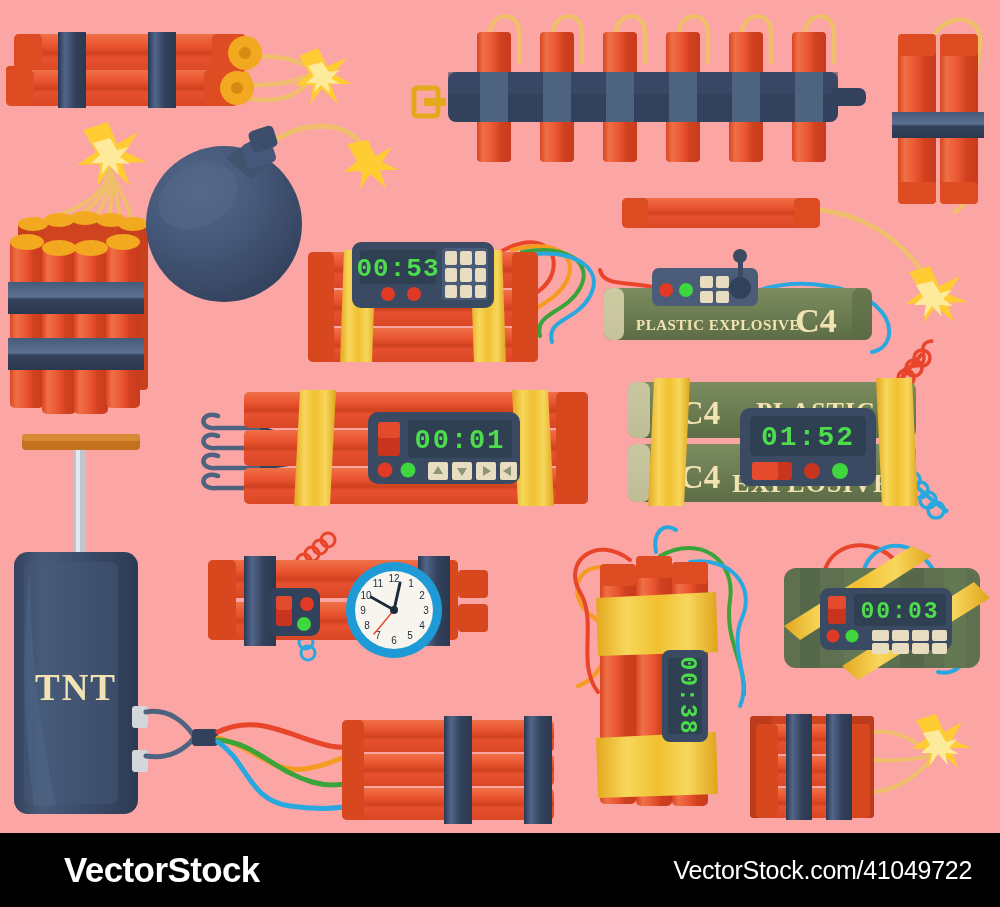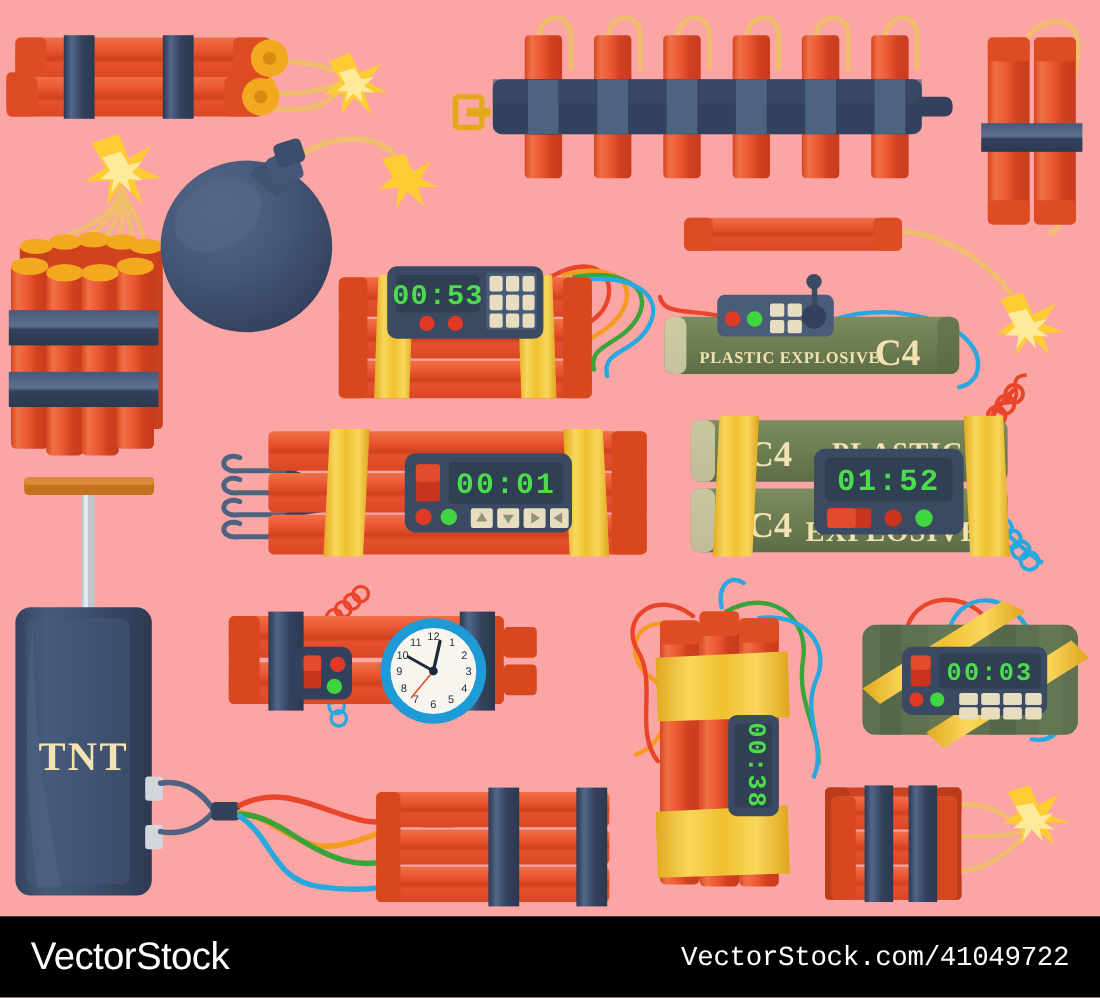--- a/index.html
+++ b/index.html
@@ -30,27 +30,28 @@
     background: #000000;
     display: flex;
     align-items: center;
     justify-content: space-between;
     padding: 0 28px;
   }
   .wm-logo {
     color: #ffffff;
     font-family: "Liberation Sans", sans-serif;
     font-size: 35px;
-    font-weight: 400;
+    font-weight: 700;
     letter-spacing: -0.6px;
     white-space: nowrap;
+    margin-left: 36px;
   }
   .wm-url {
     color: #ffffff;
-    font-family: Liberation Mono, monospace;
+    font-family: Liberation Sans, sans-serif;
     font-size: 25px;
     font-weight: 400;
     letter-spacing: -0.3px;
     white-space: nowrap;
   }
   svg { display: block; }
 </style>
 </head>
 <body>
 

